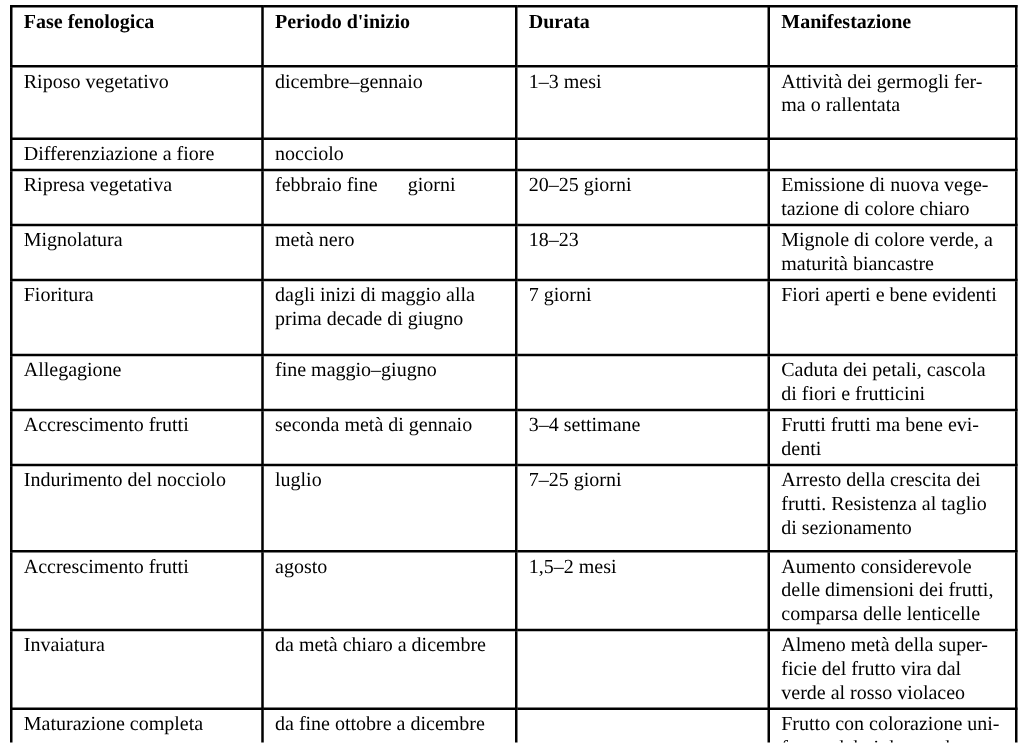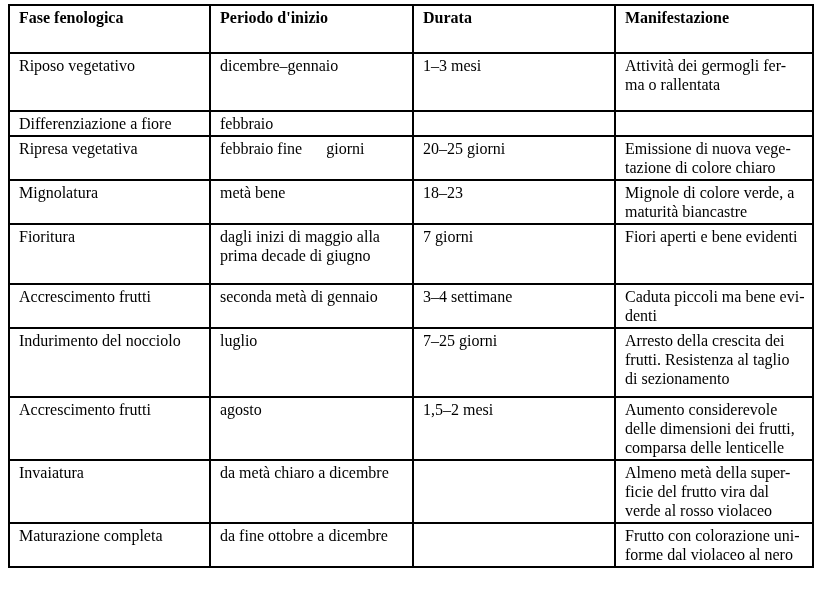--- a/index.html
+++ b/index.html
@@ -56,50 +56,57 @@
     </tr>
     <tr style="height:58px">
       <td>Riposo vegetativo</td>
       <td>dicembre–gennaio</td>
       <td>1–3 mesi</td>
       <td>Attività dei germogli fer-
 ma o rallentata</td>
     </tr>
     <tr style="height:22px">
       <td>Differenziazione a fiore</td>
-      <td>febbraio</td>
+      <td>nocciolo</td>
       <td></td>
       <td></td>
     </tr>
     <tr style="height:39px">
       <td>Ripresa vegetativa</td>
       <td>febbraio fine&nbsp;&nbsp;&nbsp;&nbsp;&nbsp;&nbsp;giorni</td>
       <td>20–25 giorni</td>
       <td>Emissione di nuova vege-
 tazione di colore chiaro</td>
     </tr>
     <tr style="height:38px">
       <td>Mignolatura</td>
-      <td>metà bene</td>
+      <td>metà nero</td>
       <td>18–23</td>
       <td>Mignole di colore verde, a
 maturità biancastre</td>
     </tr>
     <tr style="height:60px">
       <td>Fioritura</td>
       <td>dagli inizi di maggio alla
 prima decade di giugno</td>
       <td>7 giorni</td>
       <td>Fiori aperti e bene evidenti</td>
     </tr>
+    <tr style="height:42px">
+      <td>Allegagione</td>
+      <td>fine maggio–giugno</td>
+      <td></td>
+      <td>Caduta dei petali, cascola
+di fiori e frutticini</td>
+    </tr>
     <tr style="height:38px">
       <td>Accrescimento frutti</td>
       <td>seconda metà di gennaio</td>
       <td>3–4 settimane</td>
-      <td>Caduta piccoli ma bene evi-
+      <td>Frutti frutti ma bene evi-
 denti</td>
     </tr>
     <tr style="height:69px">
       <td>Indurimento del nocciolo</td>
       <td>luglio</td>
       <td>7–25 giorni</td>
       <td>Arresto della crescita dei
 frutti. Resistenza al taglio
 di sezionamento</td>
     </tr>

